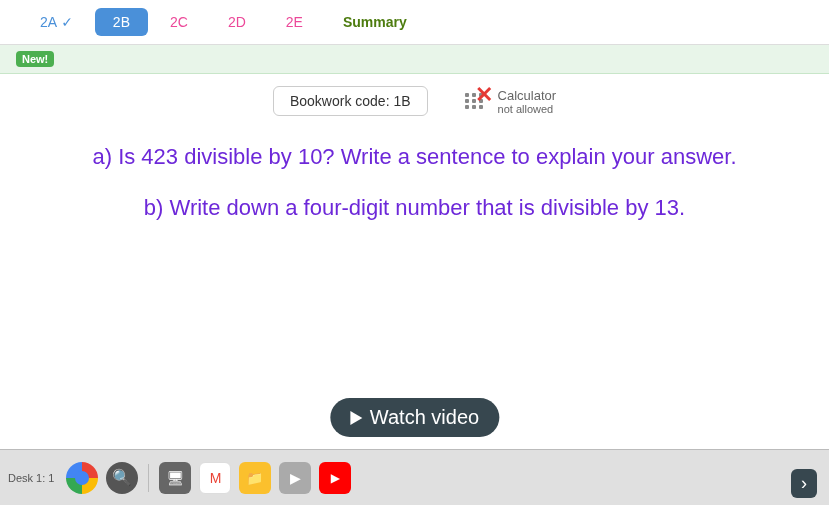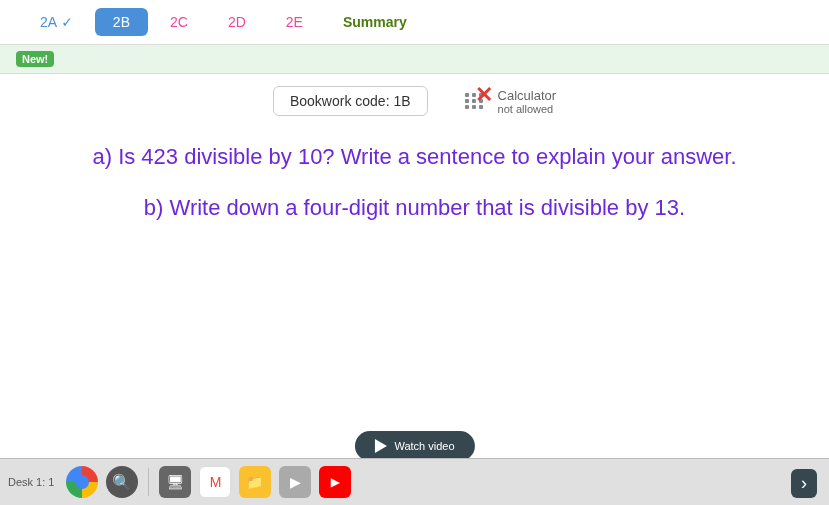--- a/index.html
+++ b/index.html
@@ -156,44 +156,44 @@
     
     .watch-video-btn {
       display: inline-flex;
       align-items: center;
       gap: 8px;
       background: #37474f;
       color: #fff;
       border: none;
       border-radius: 20px;
       padding: 8px 20px;
-      font-size: 11px;
+      font-size: 20px;
       cursor: pointer;
       position: absolute;
       left: 50%;
       transform: translateX(-50%);
-      bottom: 44px;
+      bottom: 68px;
     }
 
     .play-icon-small {
       width: 0;
       height: 0;
       border-top: 7px solid transparent;
       border-bottom: 7px solid transparent;
       border-left: 12px solid #fff;
       display: inline-block;
     }
 
     
     .taskbar {
       position: absolute;
       bottom: 0;
       left: 0;
       right: 0;
-      height: 47px;
+      height: 56px;
       background: #e0e0e0;
       display: flex;
       align-items: center;
       padding: 0 8px;
       gap: 8px;
       border-top: 1px solid #bbb;
     }
 
     .taskbar-label {
       font-size: 11px;

